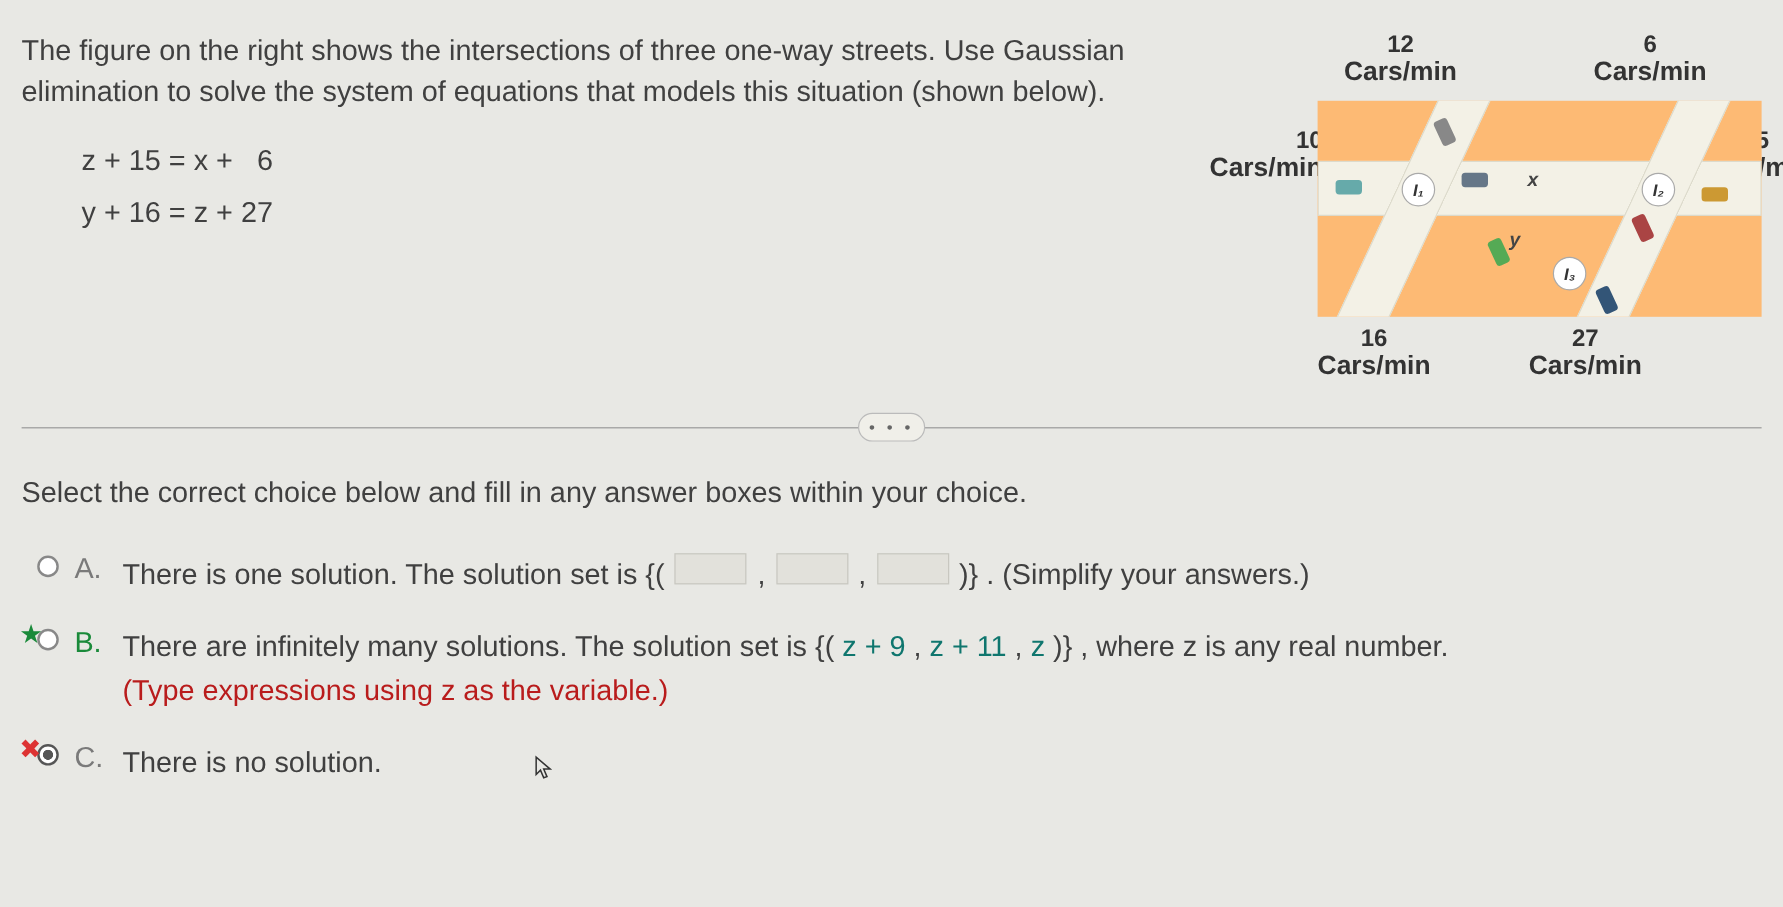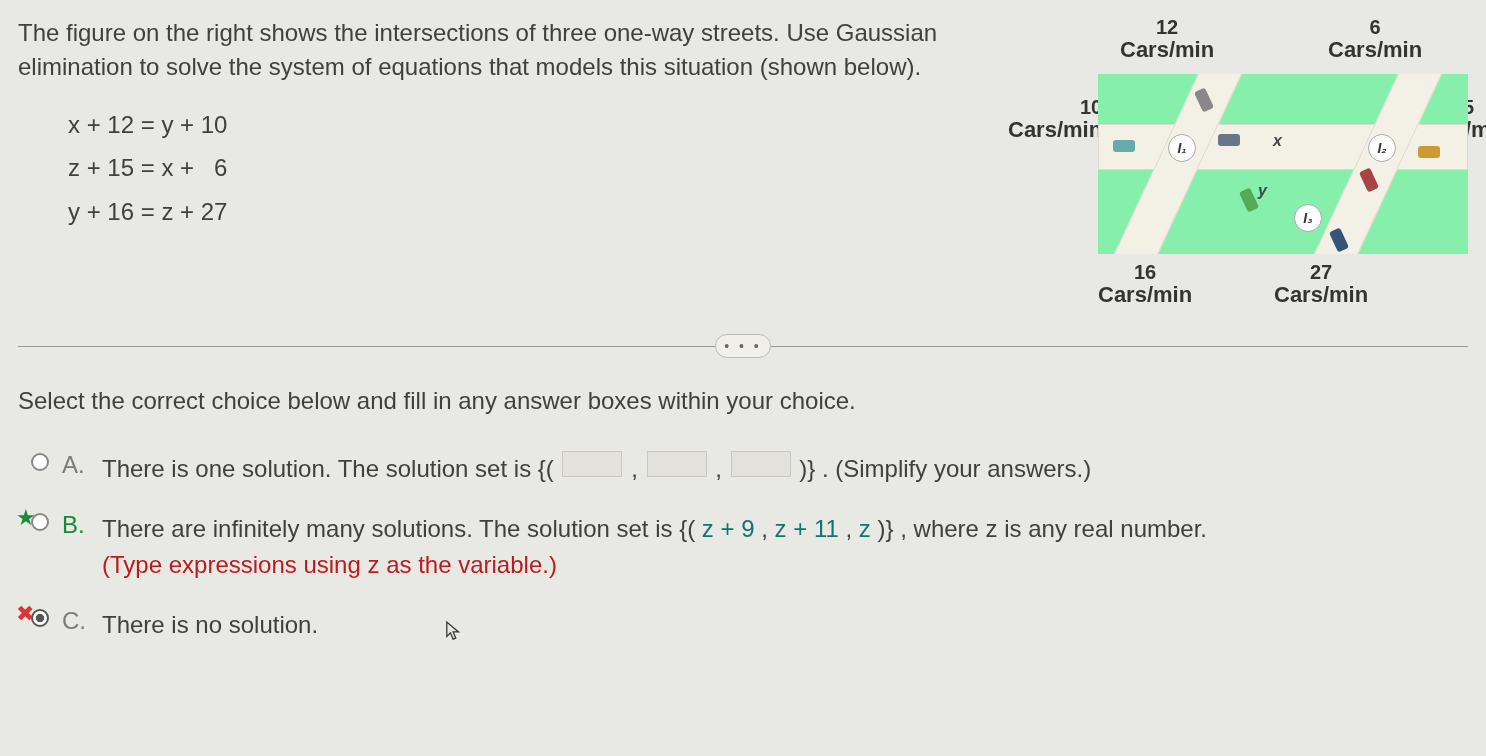--- a/index.html
+++ b/index.html
@@ -5,39 +5,39 @@
   * { box-sizing: border-box; margin: 0; padding: 0; }
   body {
     font-family: Arial, Helvetica, sans-serif;
     background: #e8e8e4;
     width: 1486px;
     height: 756px;
     overflow: hidden;
     position: relative;
     color: #333;
   }
-  .content { padding: 16px 18px 0 18px; }
+  .content { padding: 26px 18px 0 18px; }
   .top-row { display: flex; align-items: flex-start; }
   .prompt-col { flex: 1 1 auto; padding-right: 40px; }
   .prompt-text { font-size: 24px; line-height: 1.4; color: #404040; }
   .equations { margin: 20px 0 0 50px; font-family: Arial, sans-serif; font-size: 24px; color: #404040; line-height: 1.8; }
   .equations .eq-row { white-space: pre; }
 
   .figure {
     flex: 0 0 480px;
     position: relative;
     height: 300px;
     font-weight: bold;
   }
   .fig-label { position: absolute; text-align: center; font-size: 18px; color: #333; line-height: 1.1; white-space: nowrap; }
   .fig-num { display: block; font-size: 20px; }
   .fig-unit { display: block; font-size: 22px; }
   .map {
     position: absolute; left: 110px; top: 58px; width: 370px; height: 180px;
-    background: #86efac;
+    background: #fdba74;
     overflow: hidden;
   }
   .road-h { position: absolute; background: #f3f1e6; height: 46px; left: 0; right: 0; top: 50px; box-shadow: inset 0 0 0 1px #dcdacb; }
   .road-d1 { position: absolute; background: #f3f1e6; width: 40px; height: 300px; left: 60px; top: -60px; transform: rotate(25deg); box-shadow: inset 0 0 0 1px #dcdacb; }
   .road-d2 { position: absolute; background: #f3f1e6; width: 40px; height: 300px; left: 260px; top: -60px; transform: rotate(25deg); box-shadow: inset 0 0 0 1px #dcdacb; }
   .node { position: absolute; width: 28px; height: 28px; background: #fff; border: 1px solid #aaa; border-radius: 14px; display: flex; align-items: center; justify-content: center; font-size: 14px; font-style: italic; color: #333; }
   .varlbl { position: absolute; font-size: 16px; font-style: italic; color: #444; }
   .car { position: absolute; width: 22px; height: 12px; border-radius: 3px; }
 
   .divider-row { position: relative; margin: 30px 0 0 0; }
@@ -74,21 +74,20 @@
 </style>
 </head>
 <body>
 
 <div class="content">
   <div class="top-row">
 
     <div class="prompt-col">
       <div class="prompt-text">The figure on the right shows the intersections of three one-way streets. Use Gaussian elimination to solve the system of equations that models this situation (shown below).</div>
       <div class="equations">
-        <div class="eq-row">x + 12 = y + 10</div>
         <div class="eq-row">z + 15 = x +   6</div>
         <div class="eq-row">y + 16 = z + 27</div>
       </div>
     </div>
 
     <div class="figure">
       <div class="fig-label" style="left:132px; top:0;">
         <span class="fig-num">12</span>
         <span class="fig-unit">Cars/min</span>
       </div>

